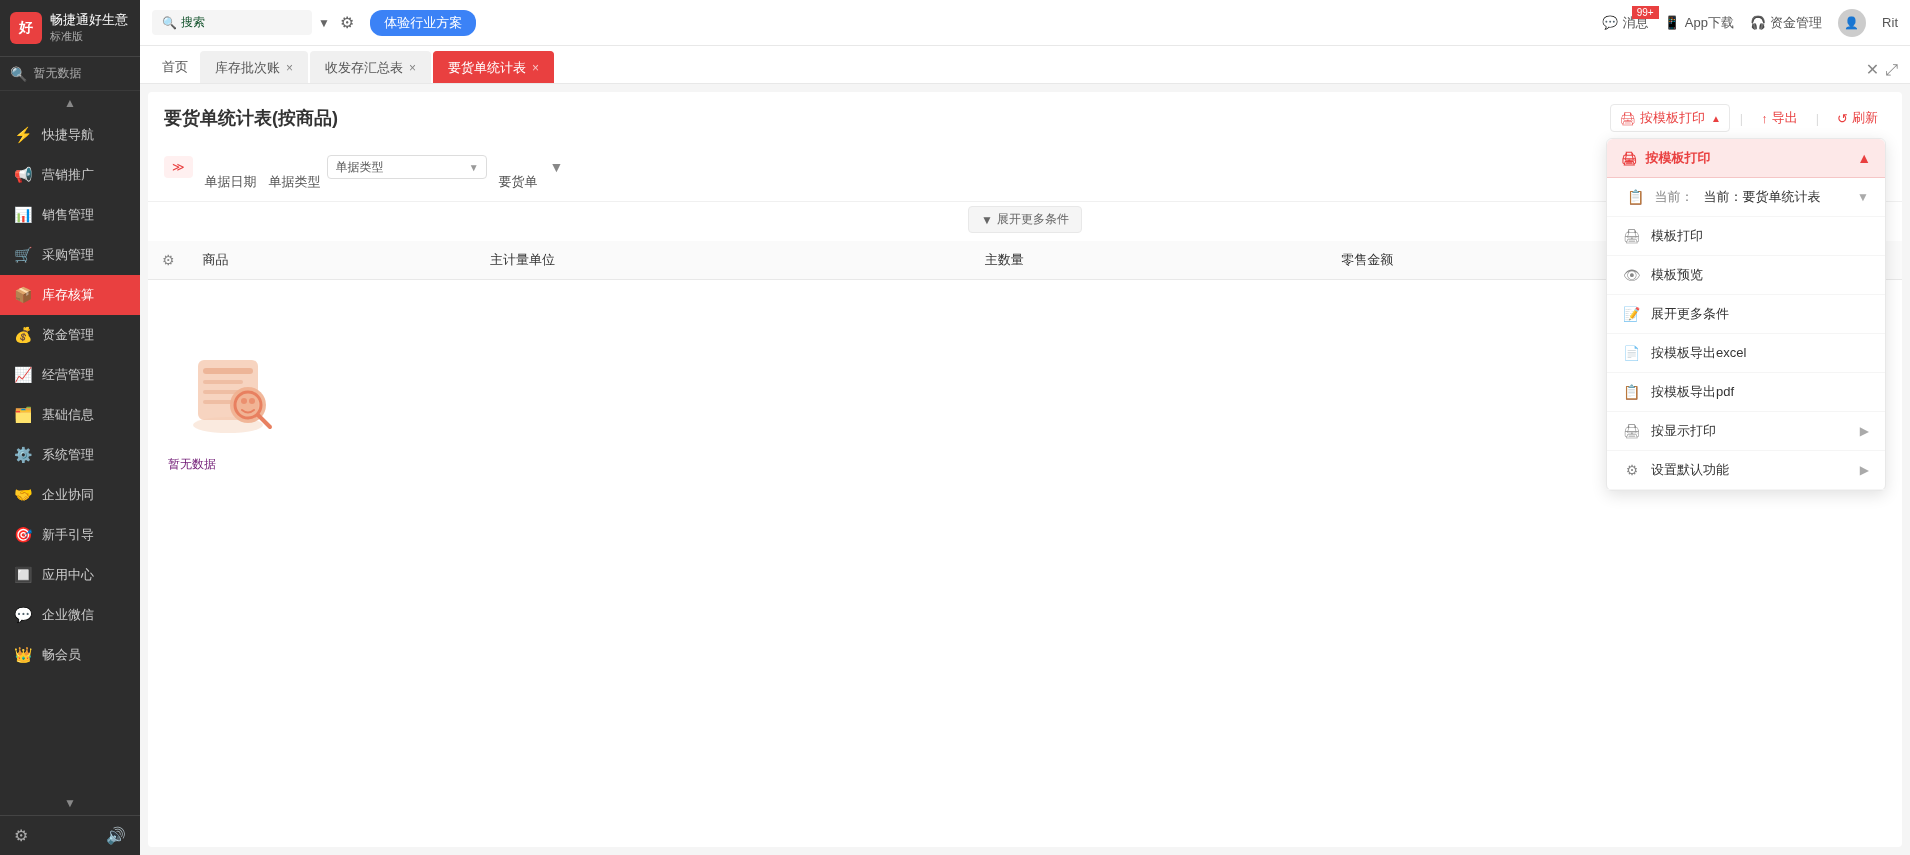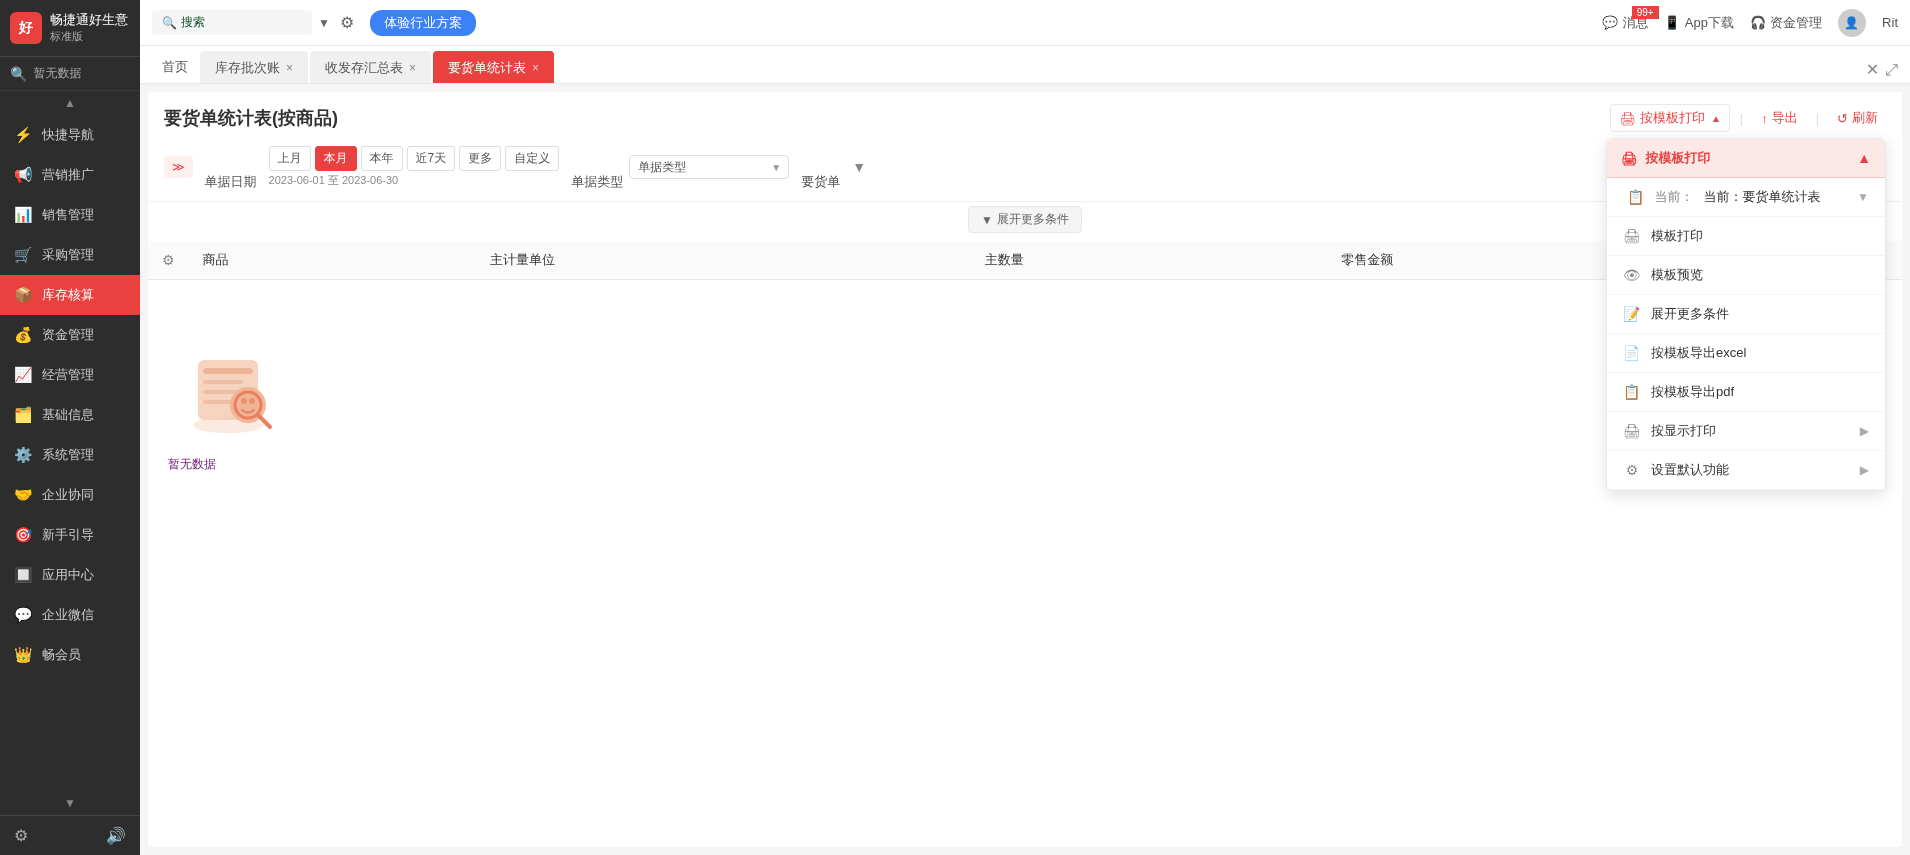--- a/index.html
+++ b/index.html
@@ -515,31 +515,20 @@
         </button>
       </div>
     </div>
 
     <div class="filter-row">
       <button class="filter-expand-btn">
         <span>≫</span>
       </button>
 
       <span class="filter-label">单据日期</span>
-      <div class="date-group-wrap">
-        <div class="filter-date-group">
-          <button class="date-btn">上月</button>
-          <button class="date-btn active">本月</button>
-          <button class="date-btn">本年</button>
-          <button class="date-btn">近7天</button>
-          <button class="date-btn">更多</button>
-          <button class="date-btn">自定义</button>
-        </div>
-        <div class="date-range">2023-06-01 至 2023-06-30</div>
-      </div>
 
       <div class="filter-type-select">
         <span class="filter-label">单据类型</span>
         <div class="select-wrapper">
           <select class="filter-select">
             <option>单据类型</option>
           </select>
         </div>
       </div>
 

